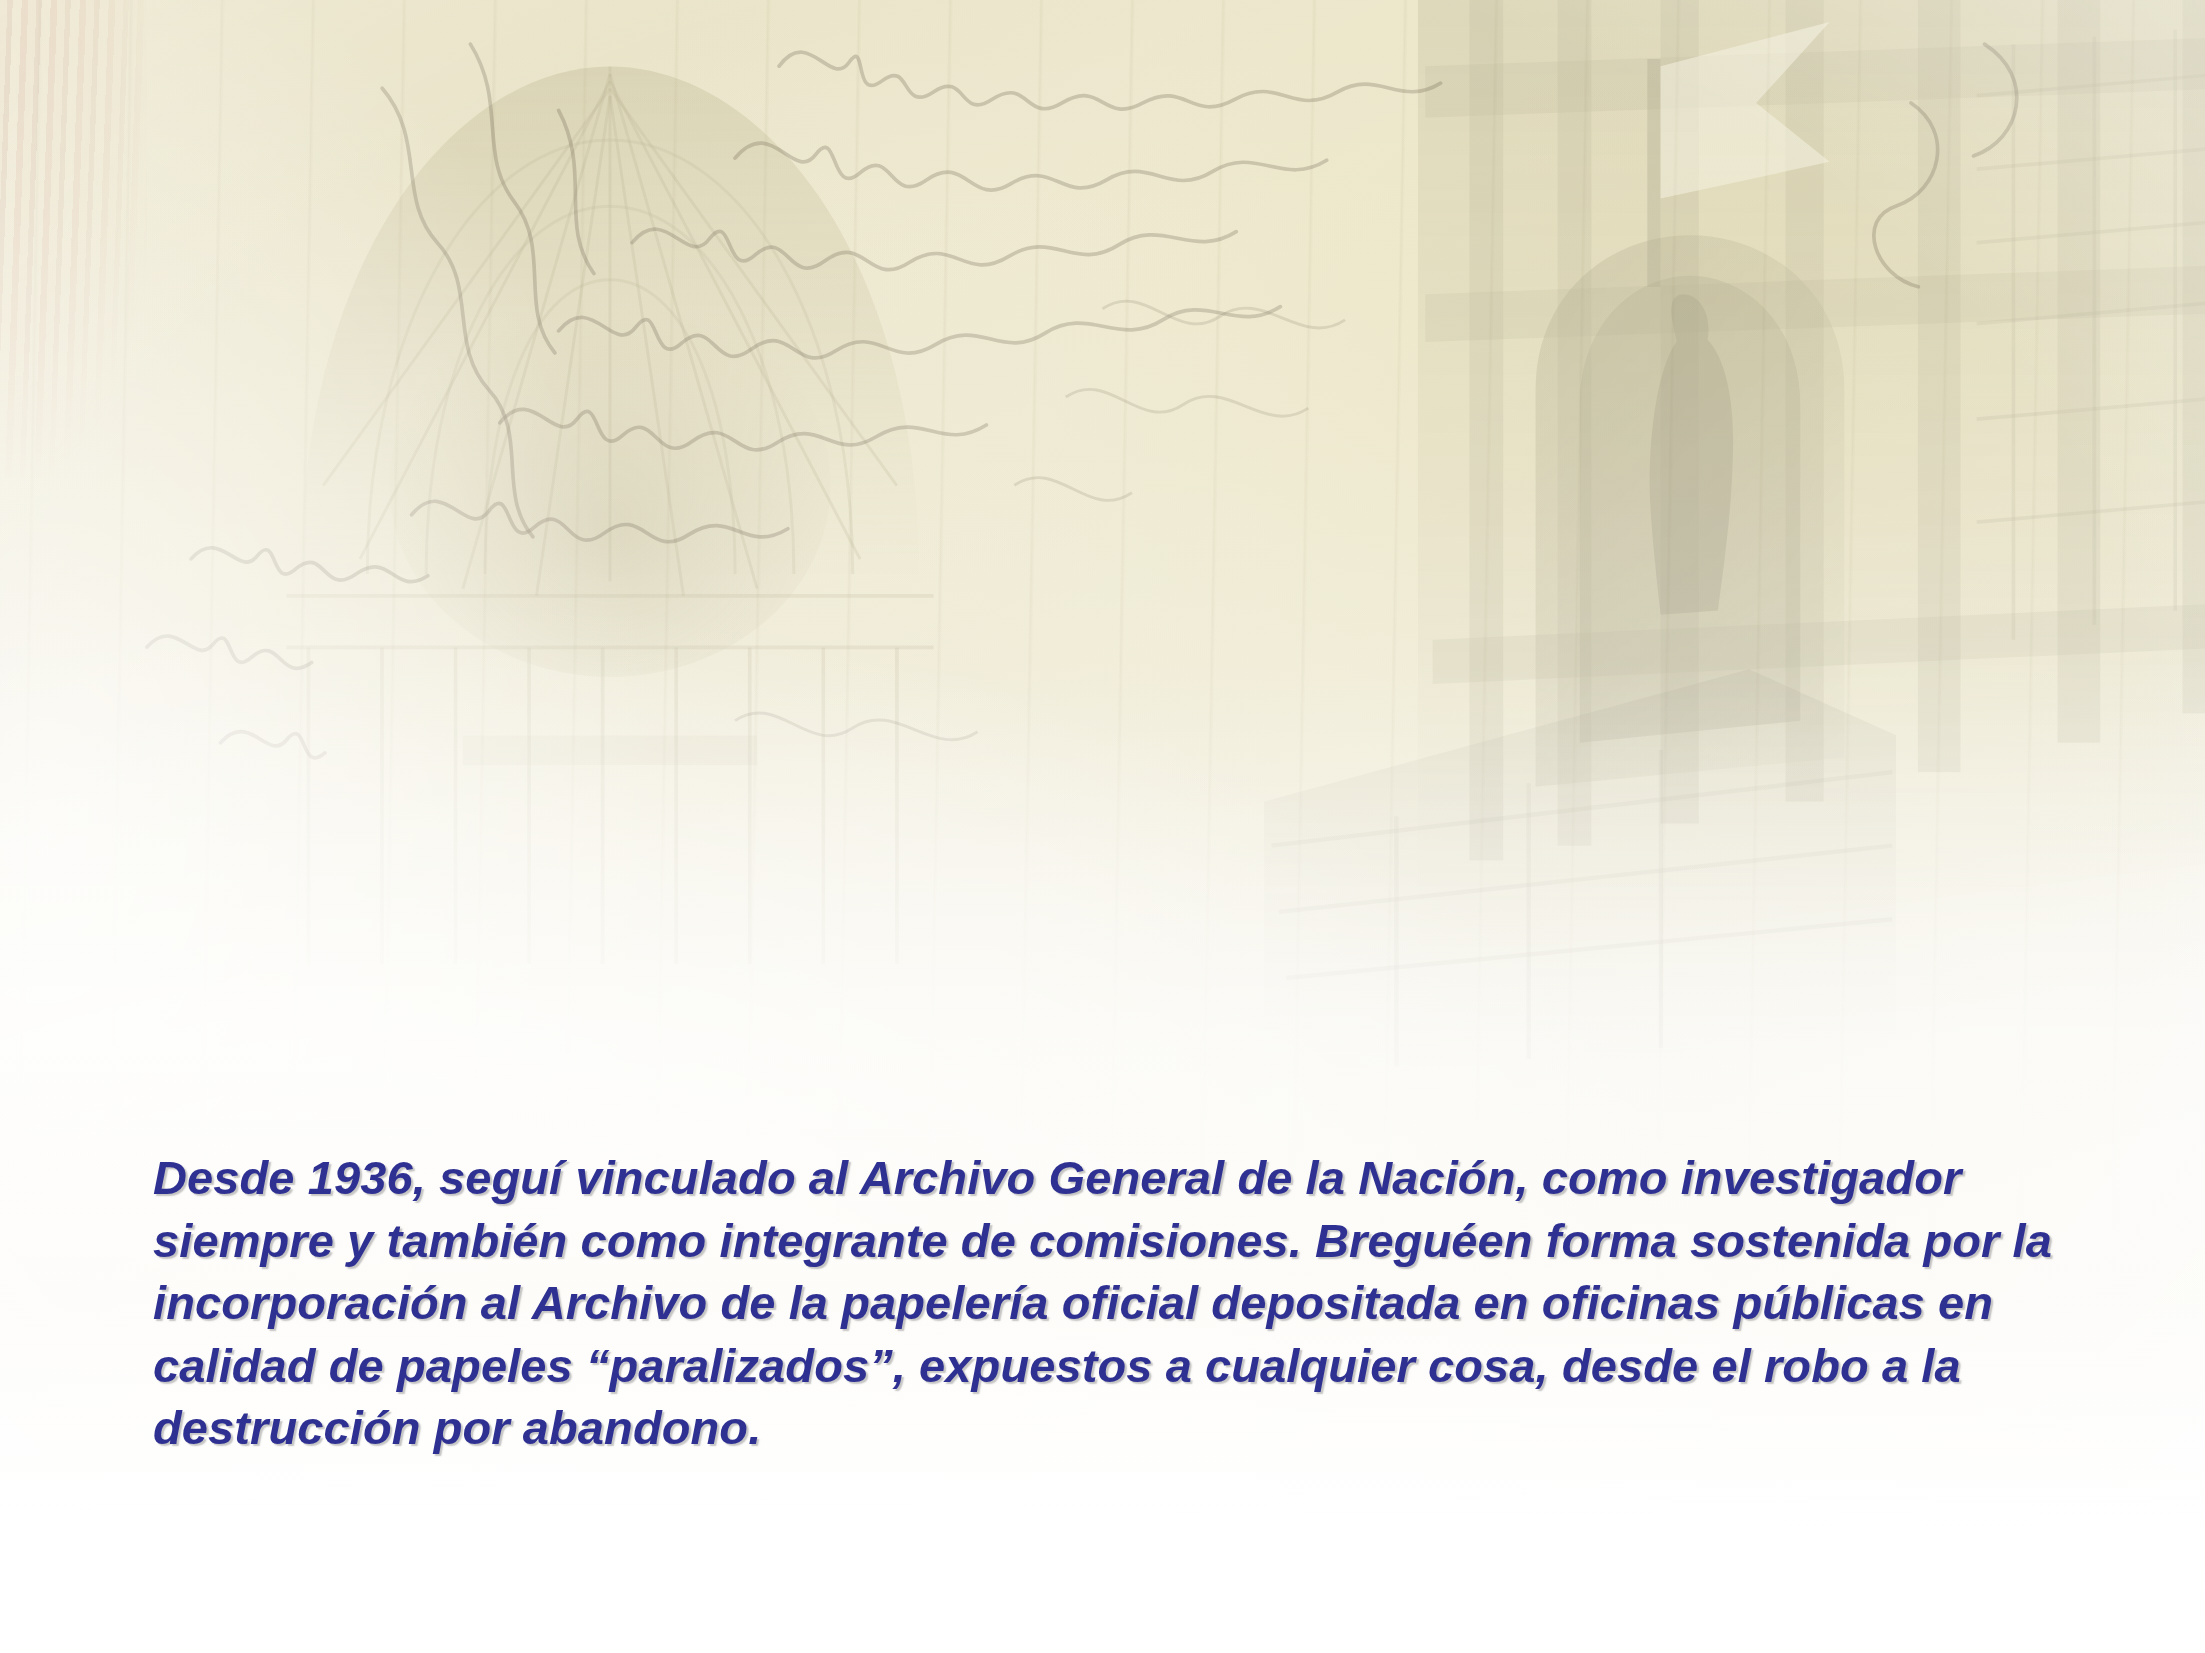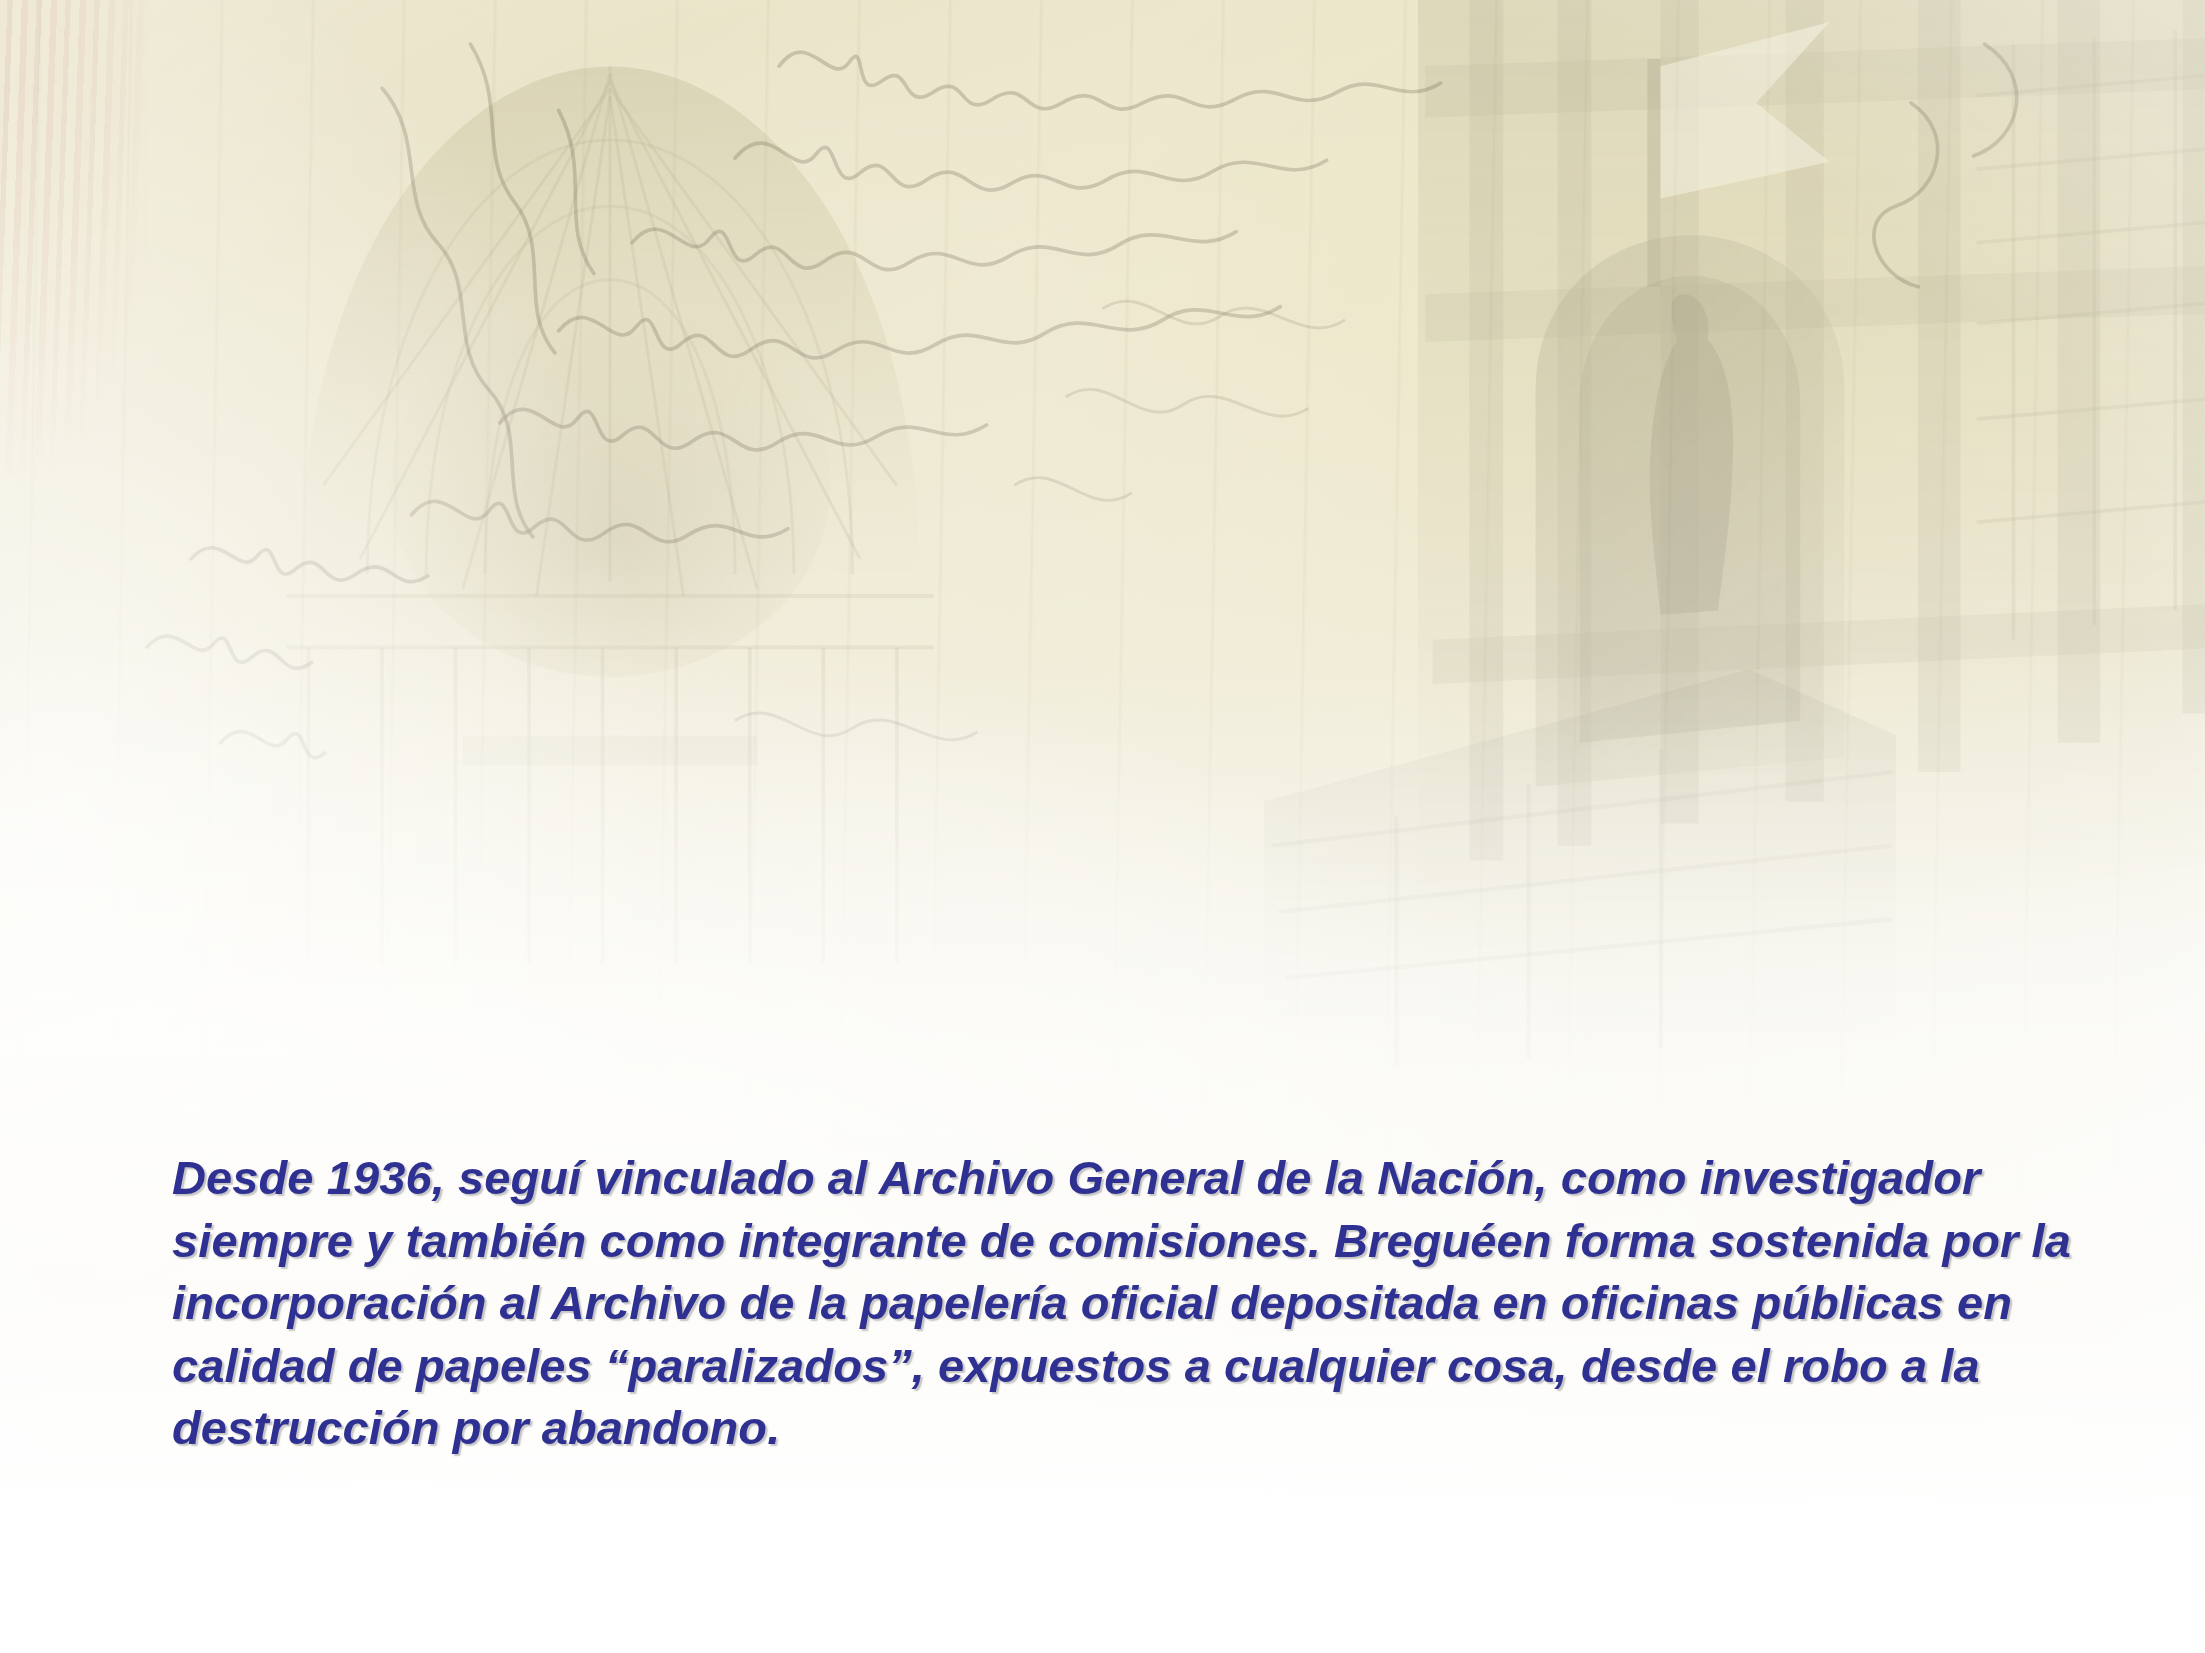--- a/index.html
+++ b/index.html
@@ -146,21 +146,20 @@
     text-align: justify;
     text-justify: inter-word;
     font-family: "Liberation Sans", sans-serif;
     font-size: 47px;
     line-height: 1.33;
     font-weight: bold;
     font-style: italic;
     color: #2f3192;
     text-shadow: 2.2px 2.2px 1.5px rgba(150,150,150,0.55);
     letter-spacing: 0.1px;
-    margin-left: 19px;
   }
   #caption p { margin: 0; }
   #caption p:last-child { text-align: left; }
 </style>
 </head>
 <body>
 
 <div id="slide">
 
   <div class="bg-base"></div>

